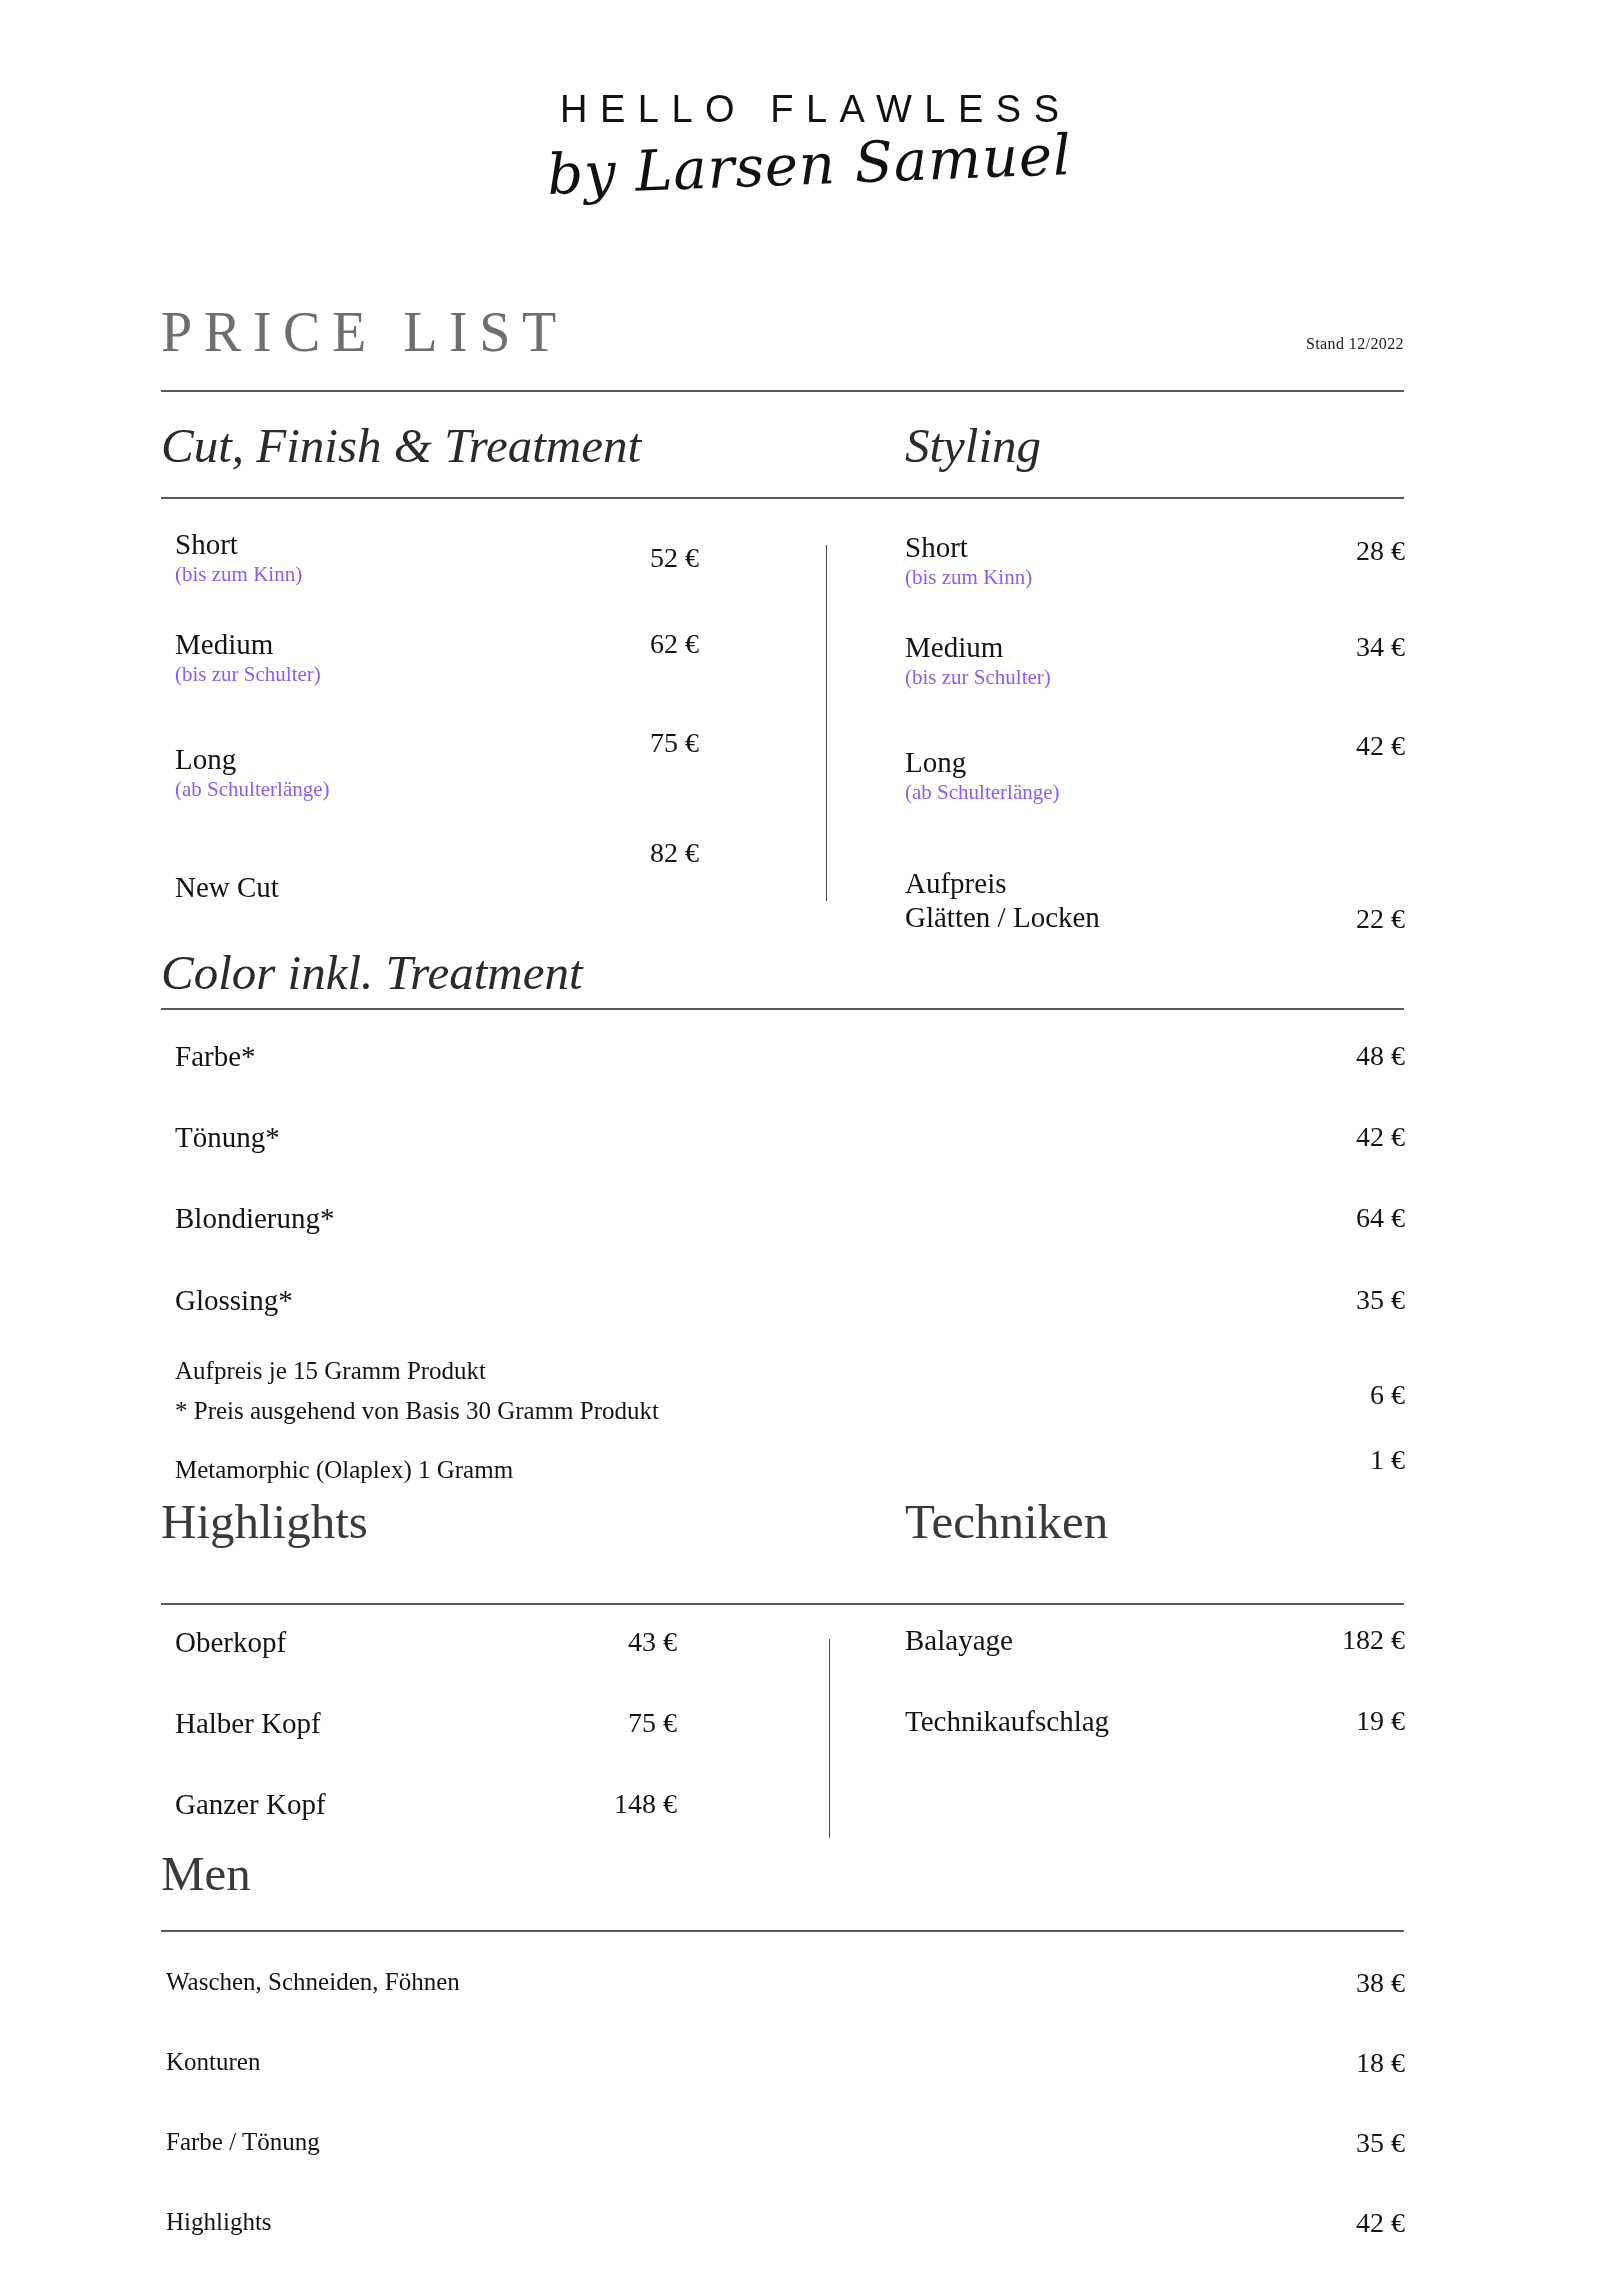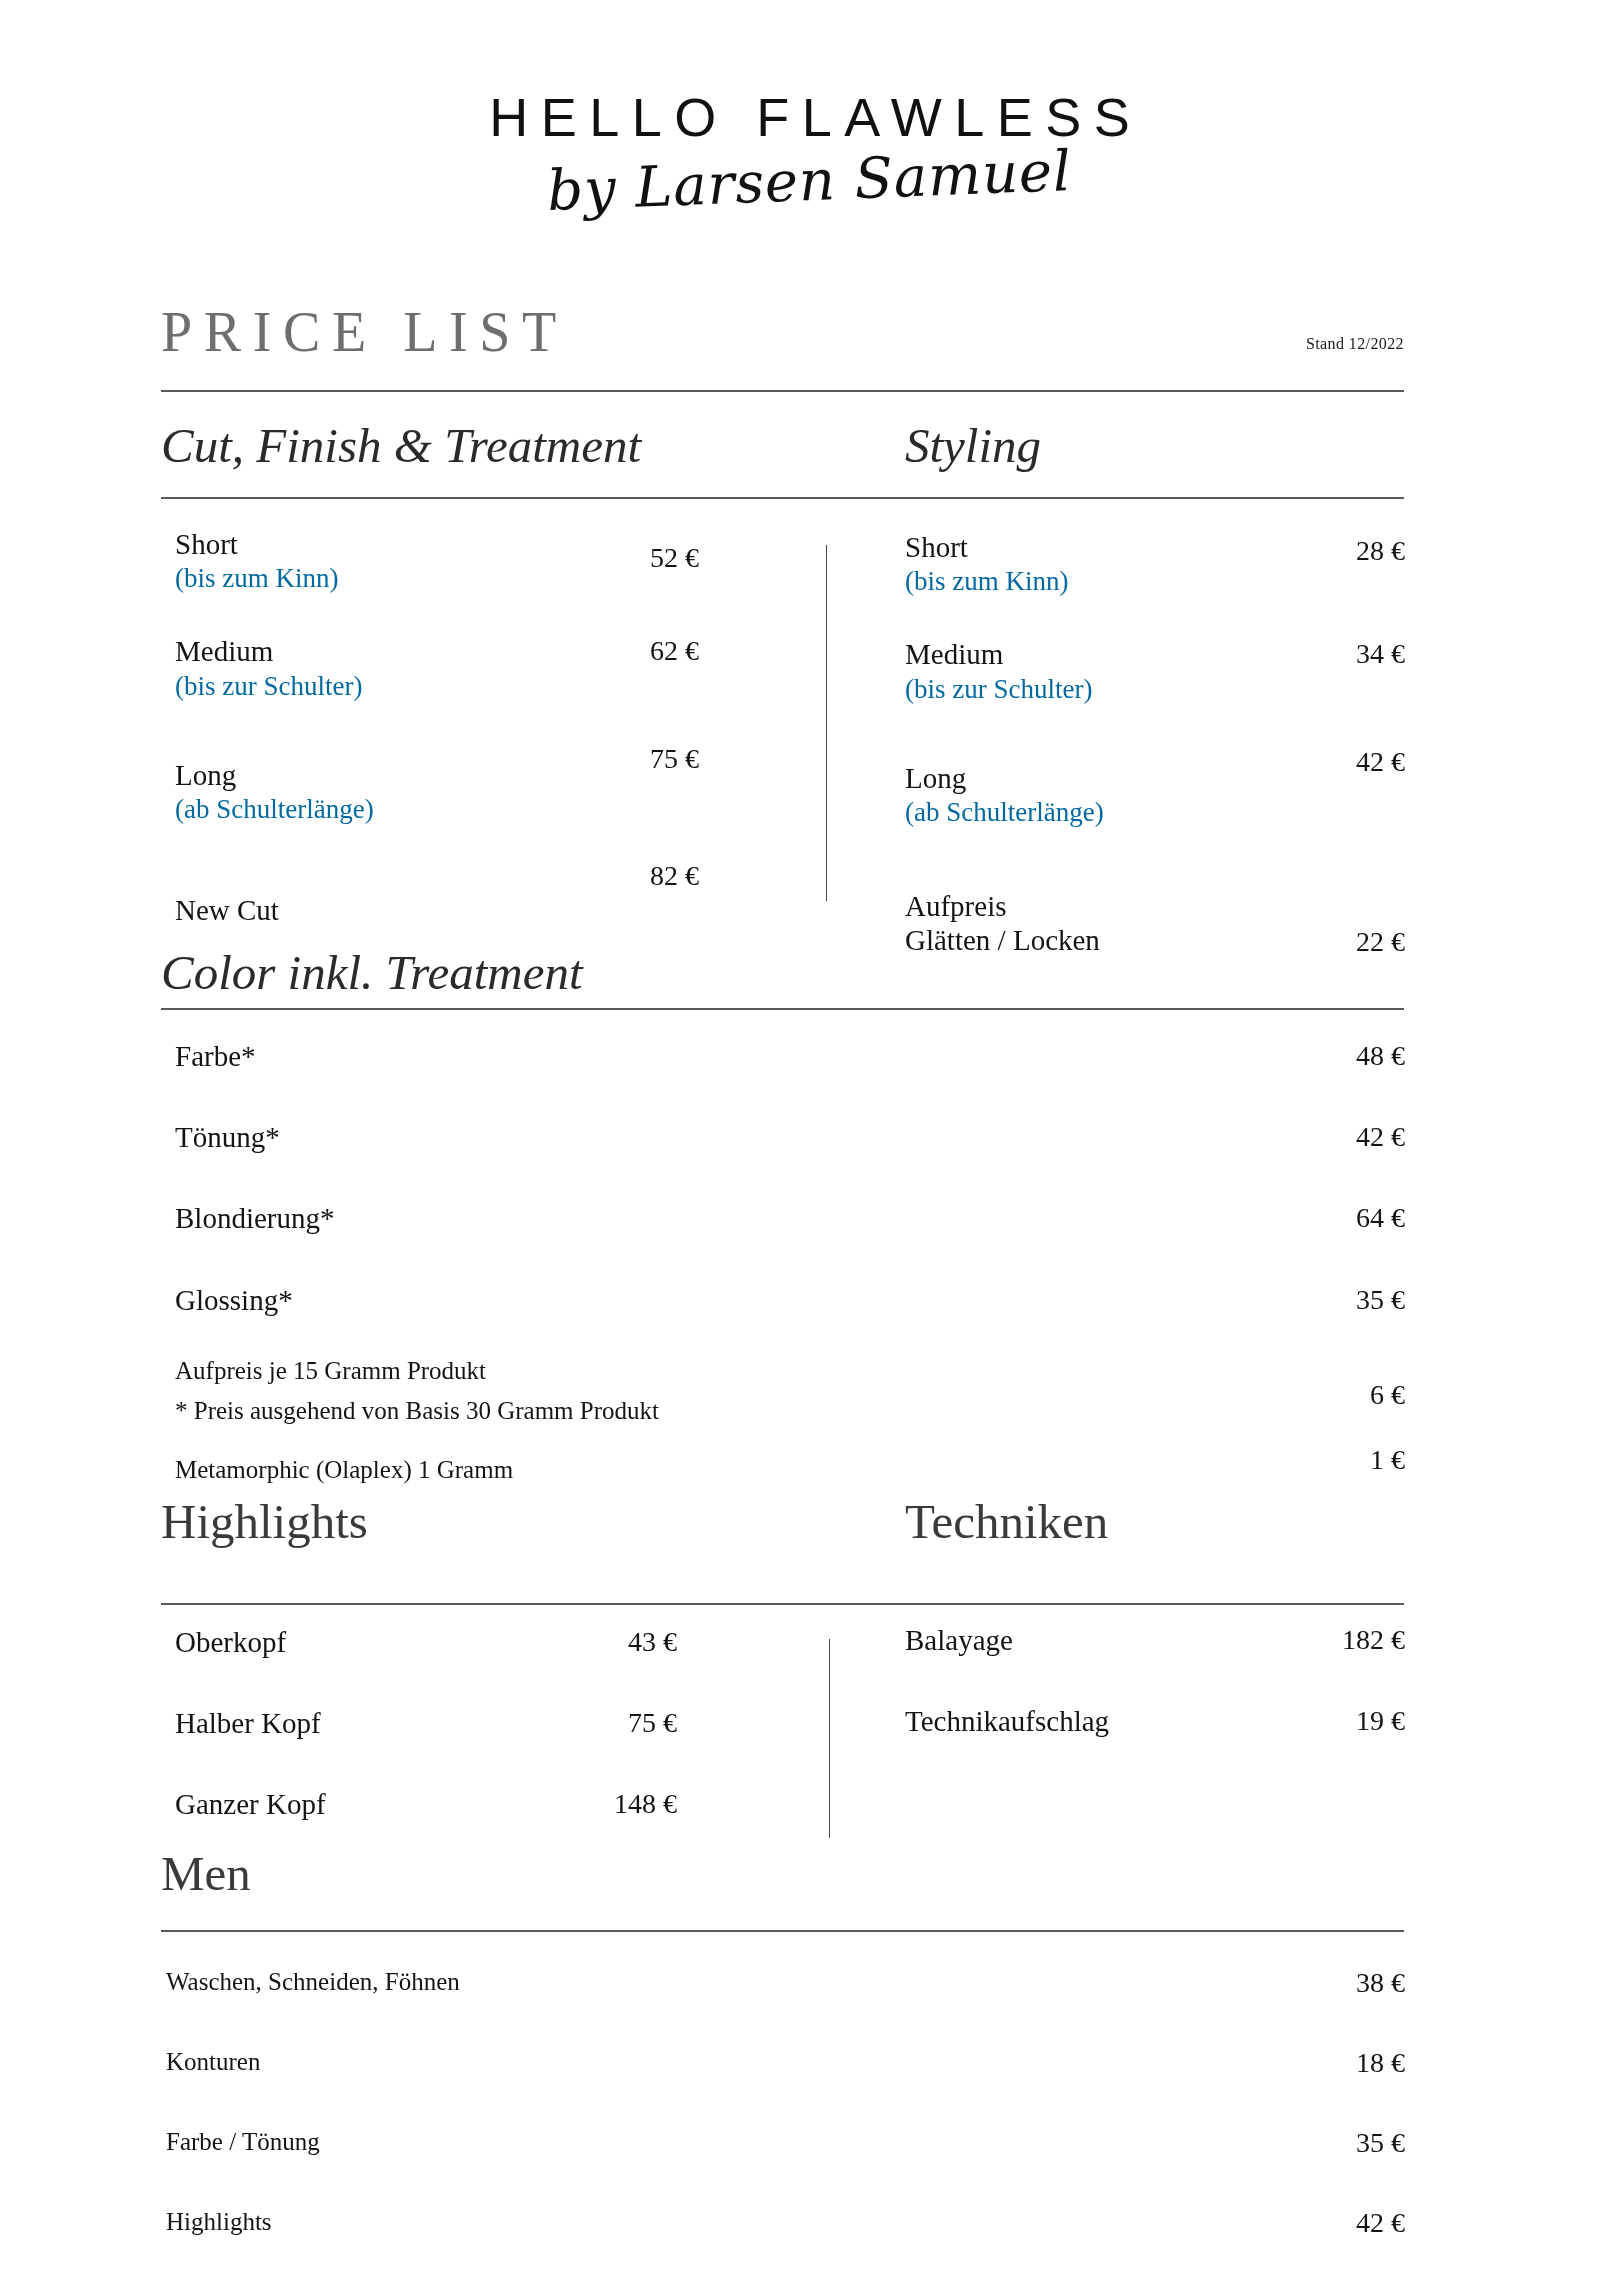--- a/index.html
+++ b/index.html
@@ -20,21 +20,21 @@
   
   .logo-block {
     position: absolute;
     left: 0;
     top: 90px;
     width: 1619px;
     text-align: center;
   }
   .logo-main {
     font-family: "Liberation Sans", "DejaVu Sans", sans-serif;
-    font-size: 54px;
+    font-size: 38px;
     letter-spacing: 12.5px;
     font-weight: 400;
     color: #111111;
     line-height: 1;
     text-indent: 12.5px;
   }
   .logo-script {
     margin-top: 5.4px;
     font-family: "DejaVu Serif", "Liberation Serif", serif;
     font-style: italic;
@@ -108,23 +108,23 @@
     justify-content: space-between;
   }
   .row .names { display: flex; flex-direction: column; }
   .item-name {
     font-size: 29px;
     line-height: 1.18;
     color: #141414;
     white-space: nowrap;
   }
   .item-sub {
-    font-size: 27px;
+    font-size: 21px;
     line-height: 1.3;
-    color: #0369a1;
+    color: #8b5cf6;
     white-space: nowrap;
   }
   .item-note {
     font-size: 25px;
     line-height: 1.3;
     color: #141414;
     white-space: nowrap;
   }
   .price {
     font-size: 28px;

